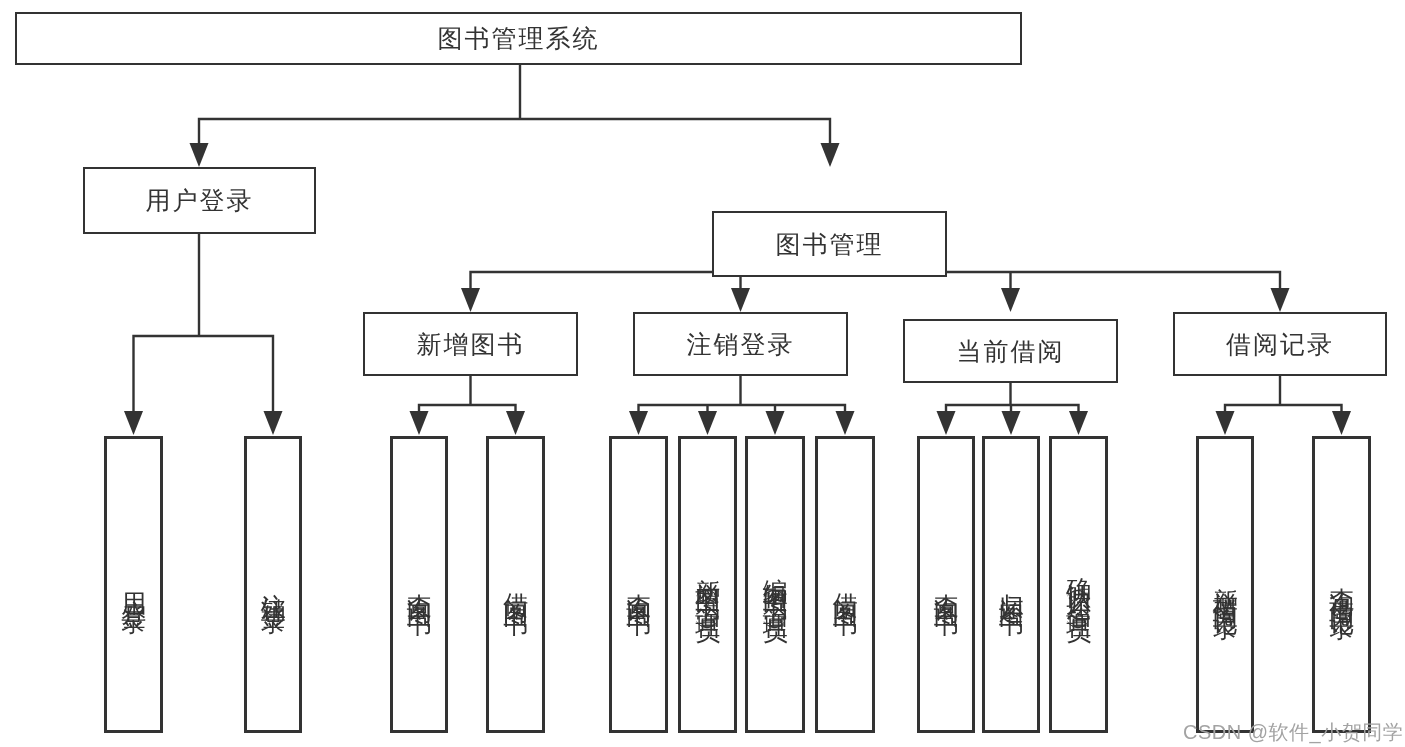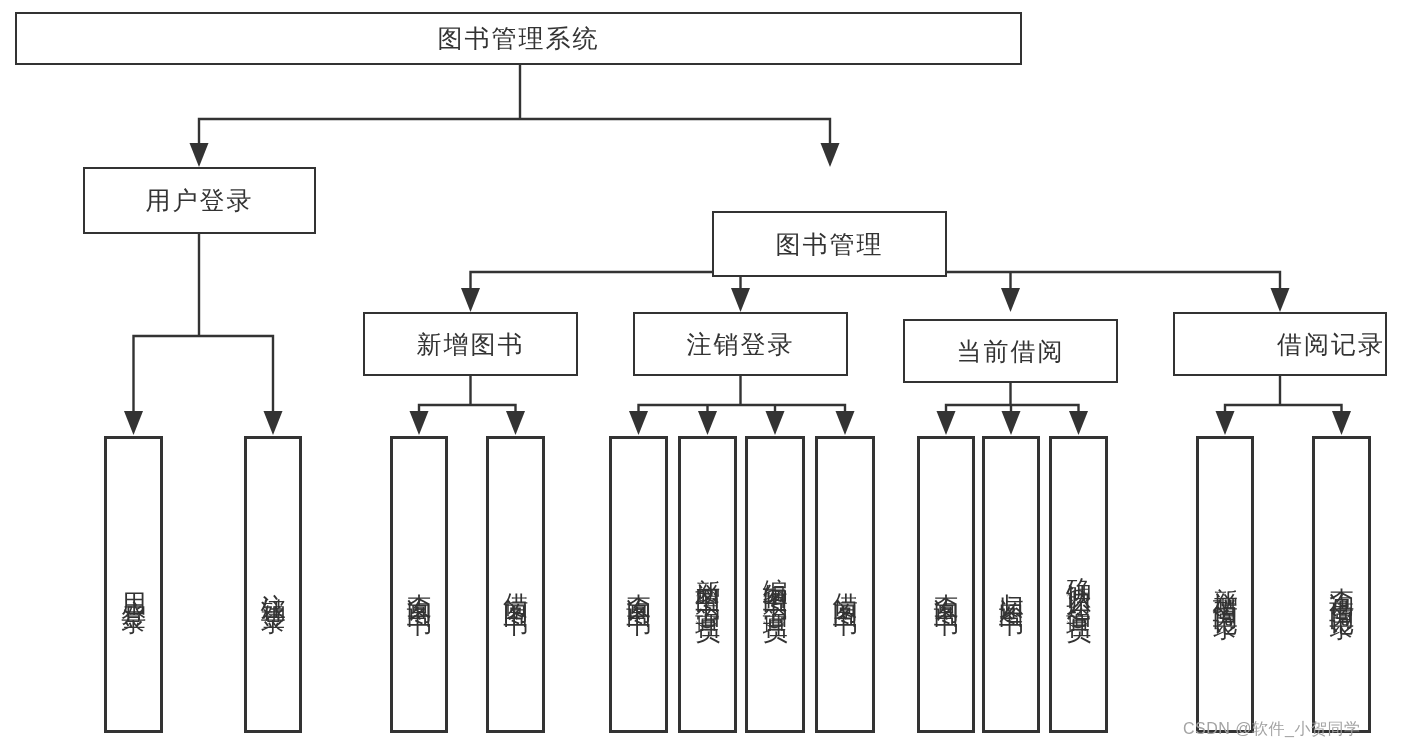--- a/index.html
+++ b/index.html
@@ -59,21 +59,21 @@
     text-orientation: mixed;
     letter-spacing: 6px;
     line-height: 1.1;
   }
   #watermark {
     position: absolute;
     left: 1183px;
     top: 719px;
     z-index: 3;
     color: var(--watermark);
-    font-size: 16px;
+    font-size: 20px;
     letter-spacing: 0.5px;
     white-space: nowrap;
   }
 </style>
 </head>
 <body>
 
 <div id="canvas">
 
   <svg id="connectors" viewBox="0 0 1405 747" xmlns="http://www.w3.org/2000/svg">
@@ -139,21 +139,21 @@
 
   <div class="node" style="left:363px; top:312px; width:215px; height:64px;">
     <span>新增图书</span>
   </div>
   <div class="node" style="left:633px; top:312px; width:215px; height:64px;">
     <span>注销登录</span>
   </div>
   <div class="node" style="left:903px; top:319px; width:215px; height:64px;">
     <span>当前借阅</span>
   </div>
-  <div class="node" style="left:1173px; top:312px; width:214px; height:64px;justify-content:flex-end;">
+  <div class="node" style="left:1173px; top:312px; width:214px; height:64px;">
     <span>借阅记录</span>
   </div>
 
   <div class="node leaf" style="left:104px; top:436px; width:59px; height:297px;">
     <span>用户登录</span>
   </div>
   <div class="node leaf" style="left:244px; top:436px; width:58px; height:297px;">
     <span>注销登录</span>
   </div>
   <div class="node leaf" style="left:390px; top:436px; width:58px; height:297px;">

